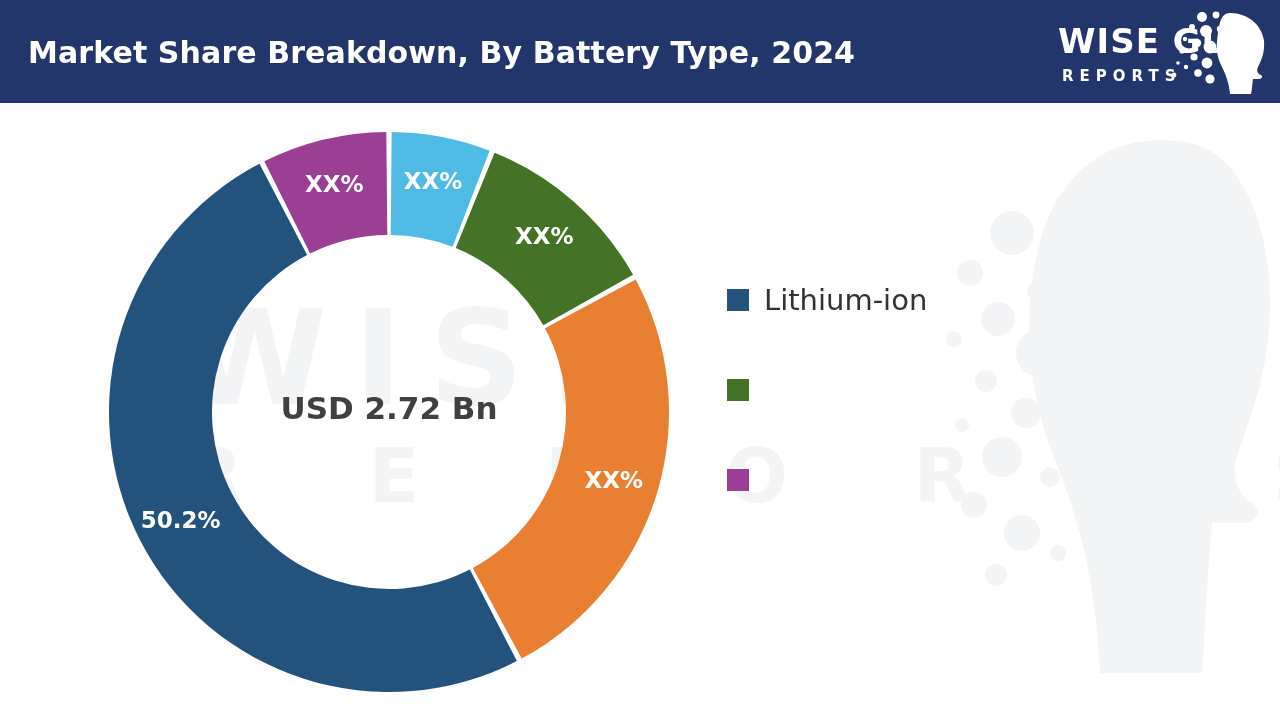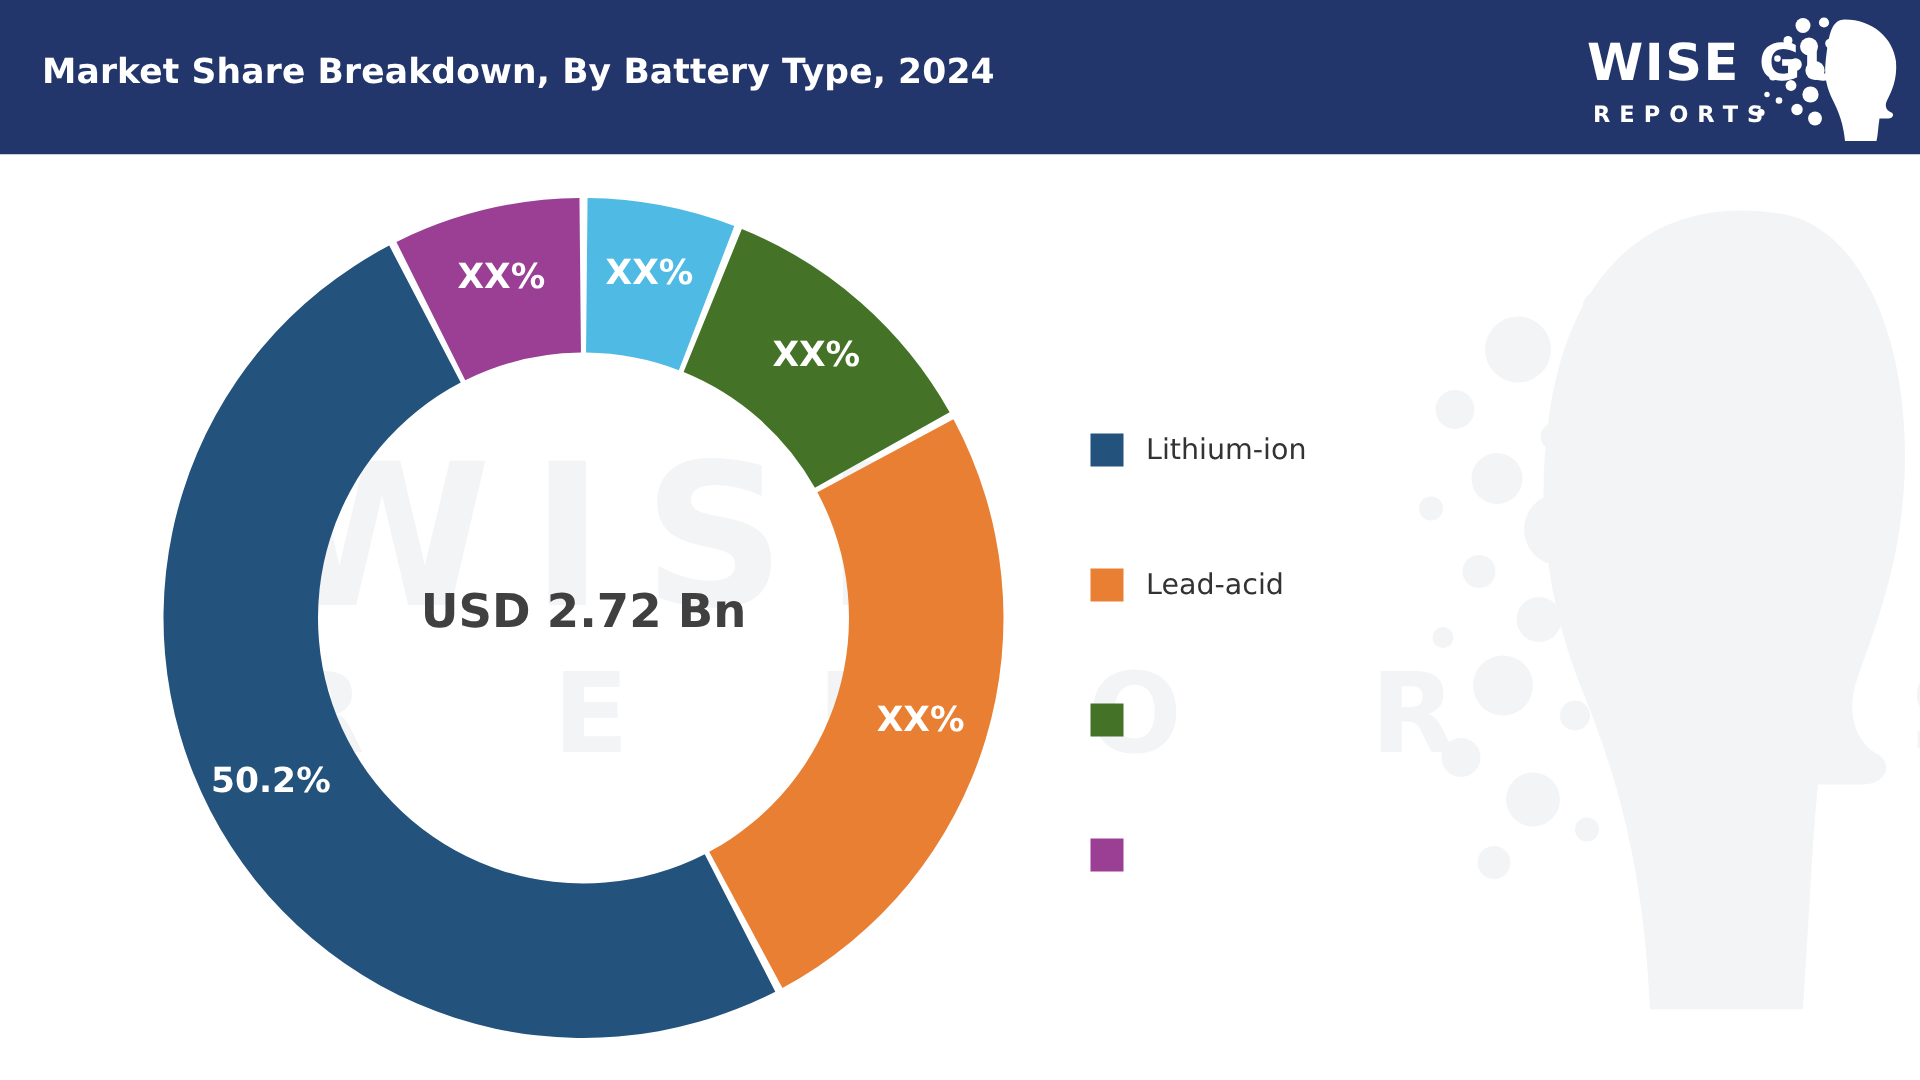--- a/index.html
+++ b/index.html
@@ -21,21 +21,21 @@
     left: 0; top: 0;
     width: 1280px;
     height: 103px;
     background: #23366b;
     overflow: hidden;
   }
   #header-title {
     position: absolute;
     left: 28px;
     top: 35px;
-    font-size: 23px;
+    font-size: 30px;
     font-weight: bold;
     color: #ffffff;
     letter-spacing: 0.1px;
     white-space: nowrap;
     font-family: "DejaVu Sans", sans-serif;
   }
   #brand-logo {
     position: absolute;
     right: 8px;
     top: 5px;
@@ -128,21 +128,21 @@
     align-items: center;
     height: 90px;
   }
   .legend-swatch {
     width: 22px;
     height: 22px;
     flex: 0 0 22px;
     margin-right: 15px;
   }
   .legend-label {
-    font-size: 19px;
+    font-size: 29px;
     color: #333333;
     font-family: "DejaVu Sans", sans-serif;
     white-space: nowrap;
   }
 </style>
 </head>
 <body>
 
 <div id="header-bar">
   <div id="header-title">Market Share Breakdown, By Battery Type, 2024</div>
@@ -217,24 +217,20 @@
   </svg>
 
   <div id="donut-center-label">USD 2.72 Bn</div>
 
   <div id="legend">
       <div class="legend-item">
         <span class="legend-swatch" style="background: rgb(35, 82, 124);"></span>
         <span class="legend-label">Lithium-ion</span>
       </div>
       <div class="legend-item">
-        <span class="legend-swatch" style="background: rgb(233, 127, 50);"></span>
-        <span class="legend-label">Lead-acid</span>
-      </div>
-      <div class="legend-item">
         <span class="legend-swatch" style="background: rgb(68, 115, 39);"></span>
       </div>
       <div class="legend-item">
         <span class="legend-swatch" style="background: rgb(154, 63, 148);"></span>
       </div>
     </div>
 
 </div>
 
 </body></html>

